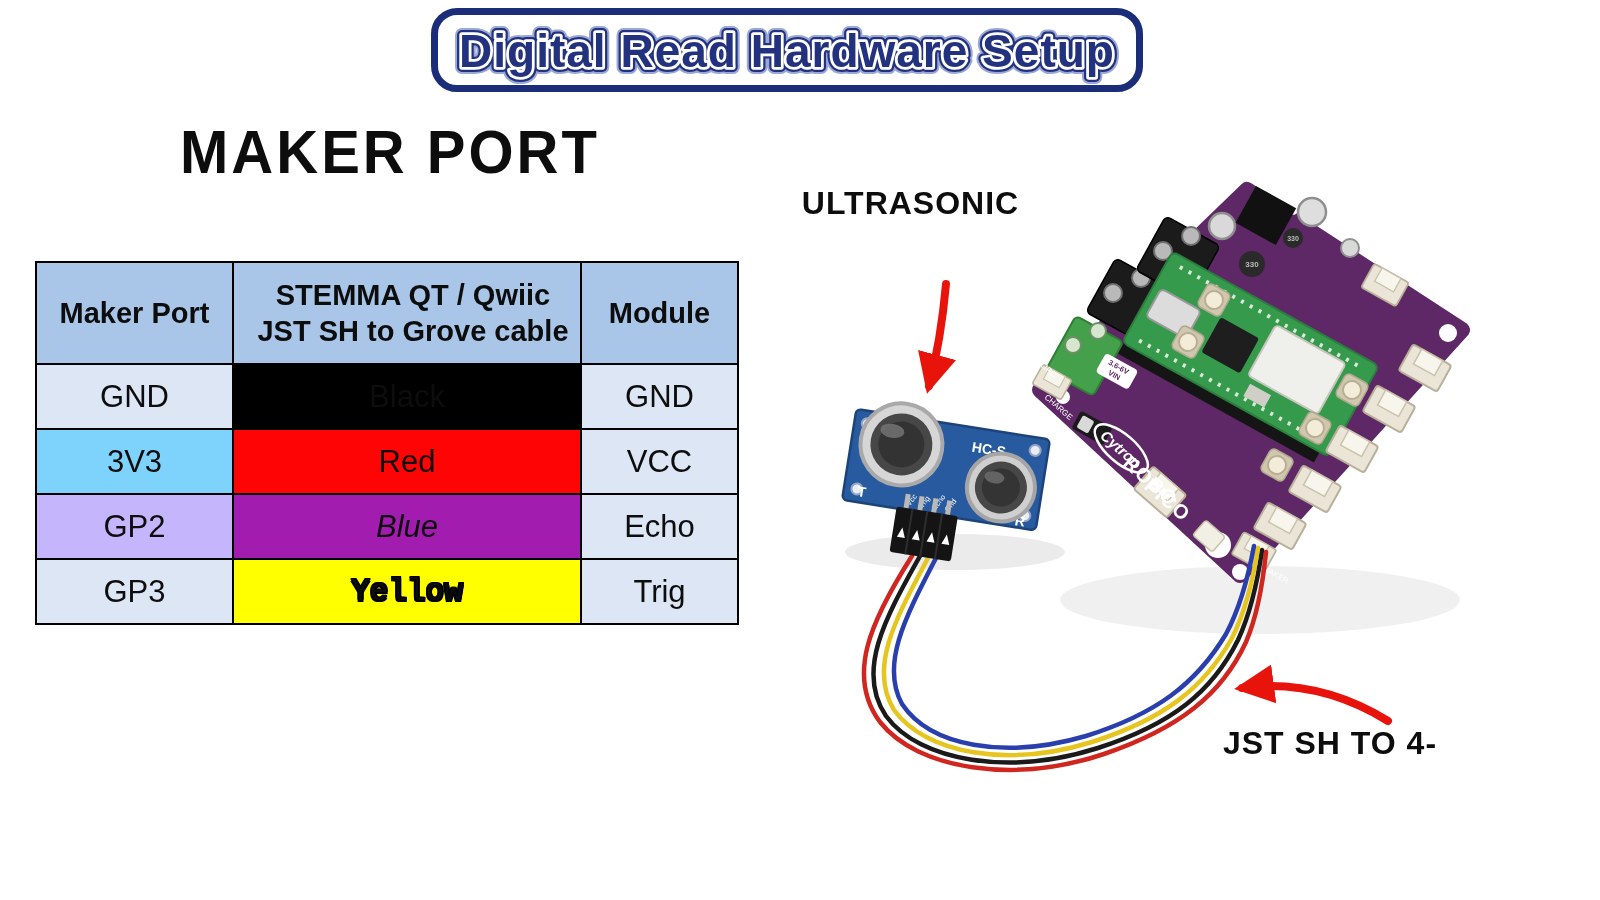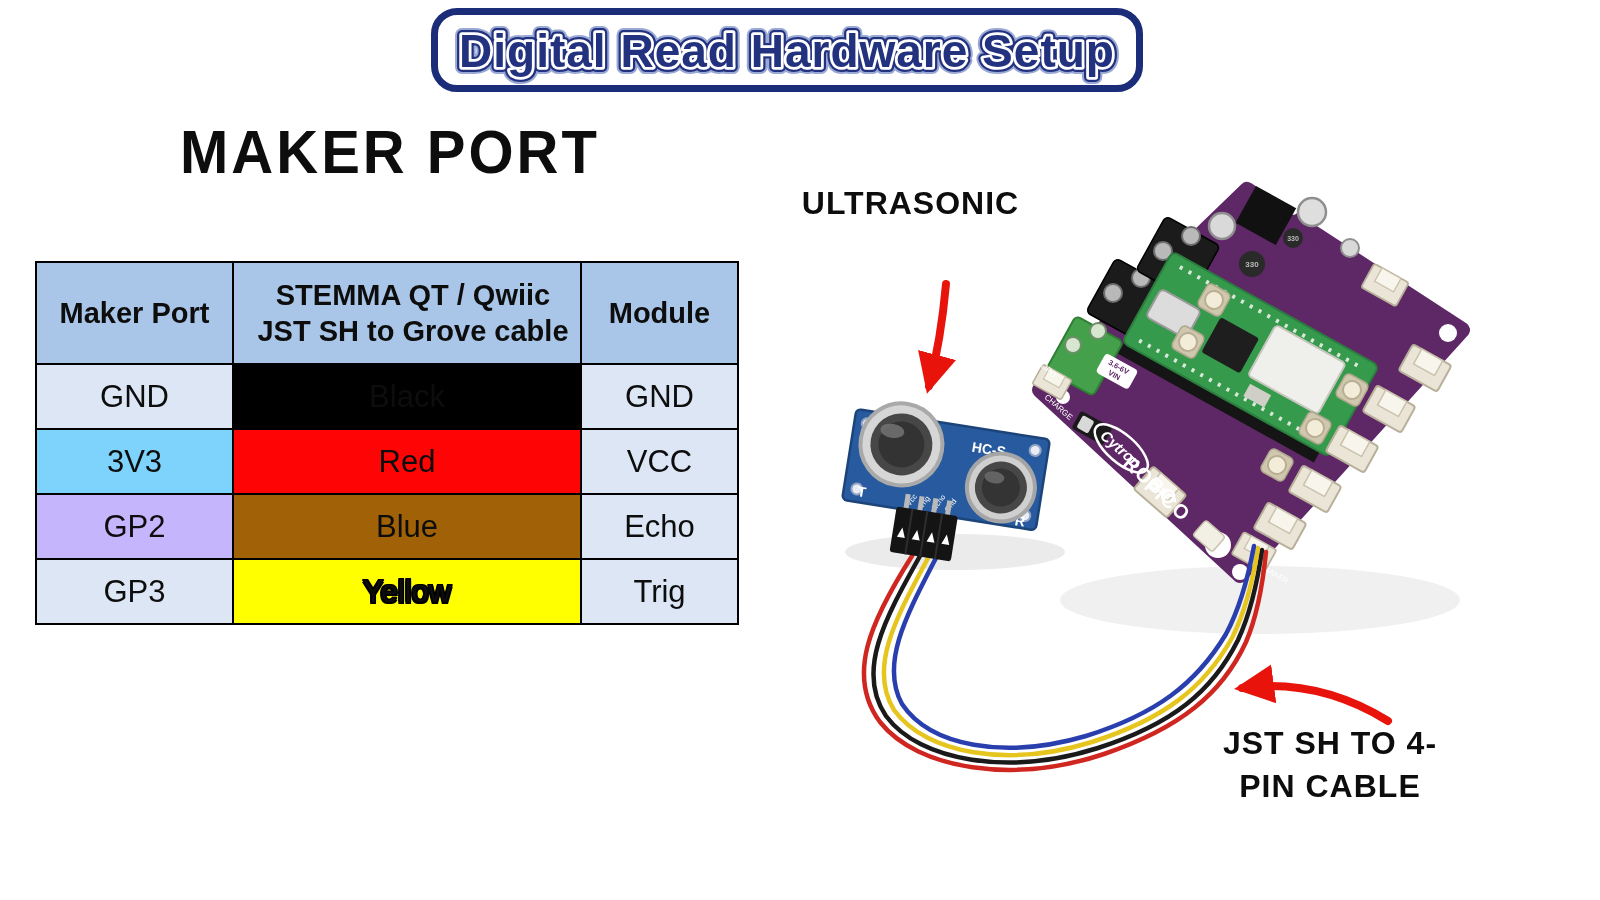--- a/index.html
+++ b/index.html
@@ -20,21 +20,21 @@
   
   table.wiring{position:absolute;left:35px;top:261px;border-collapse:collapse;
                table-layout:fixed;}
   table.wiring td{border:2.5px solid #000;text-align:center;vertical-align:middle;
                   padding:0 8px;box-sizing:border-box;overflow:hidden;}
   table.wiring tr.hdr td{height:102px;font-weight:bold;font-size:29px;line-height:1.25;color:#0d0d0d;}
   table.wiring tr.data td{height:65px;font-size:31px;color:#0d0d0d;}
   td.cbox{color:#ffffff;}
   td.cbox.outline{text-shadow:-1.5px -1.5px 0 #000,1.5px -1.5px 0 #000,
                   -1.5px 1.5px 0 #000,1.5px 1.5px 0 #000,0 -1.5px 0 #000,
-                  0 1.5px 0 #000,-1.5px 0 0 #000,1.5px 0 0 #000;}
+                  0 1.5px 0 #000,-1.5px 0 0 #000,1.5px 0 0 #000;font-family:Liberation Mono, monospace;}
 
   
   .callout{position:absolute;font-weight:bold;color:#0d0d0d;text-align:center;
            line-height:1.35;font-size:32px;letter-spacing:1px;}
   #callout-sensor{left:768px;top:182px;width:285px;}
   #callout-cable{left:1180px;top:722px;width:300px;}
 
   
   #art{position:absolute;left:0;top:0;width:1600px;height:900px;}
 </style>
@@ -73,21 +73,21 @@
       <td class="cbox" style="background: rgb(0, 0, 0);">Black</td>
       <td style="background: rgb(220, 230, 244);">GND</td>
     </tr>
     <tr class="data">
       <td style="background: #7dd3fc;">3V3</td>
       <td class="cbox" style="background: rgb(254, 4, 4);">Red</td>
       <td style="background: rgb(220, 230, 244);">VCC</td>
     </tr>
     <tr class="data">
       <td style="background: #c4b5fd;">GP2</td>
-      <td class="cbox" style="background: #a16207;">Blue</td>
+      <td class="cbox" style="background: #a21caf; font-style: italic;">Blue</td>
       <td style="background: rgb(220, 230, 244);">Echo</td>
     </tr>
     <tr class="data">
       <td style="background: rgb(220, 230, 244);">GP3</td>
       <td class="cbox outline" style="background: rgb(255, 255, 0);">Yellow</td>
       <td style="background: rgb(220, 230, 244);">Trig</td>
     </tr>
   </tbody>
     </table>
 
@@ -254,16 +254,15 @@
 
     <path d="M 946 284 Q 941 340 929 386" fill="none" stroke="#e8140c" stroke-width="8" stroke-linecap="round" marker-end="url(#arr)"></path>
     <path d="M 1388 721 Q 1318 678 1242 688" fill="none" stroke="#e8140c" stroke-width="8" stroke-linecap="round" marker-end="url(#arr)"></path>
   </svg>
 
   <div id="callout-sensor" class="callout">
     <div>ULTRASONIC</div>
   </div>
   <div id="callout-cable" class="callout">
     <div>JST SH TO 4-</div>
-    <div>PIN CABLE</div>
   </div>
 
 </div>
 
 </body></html>

